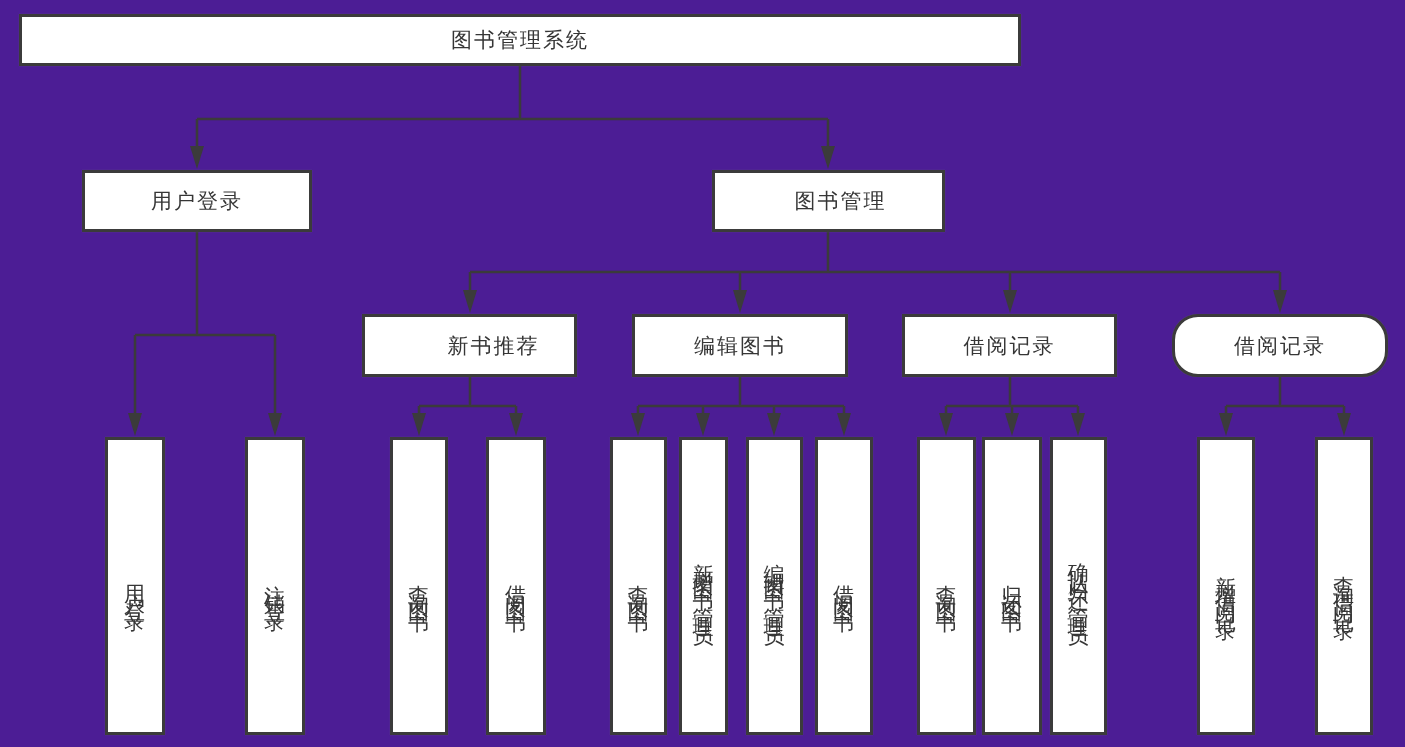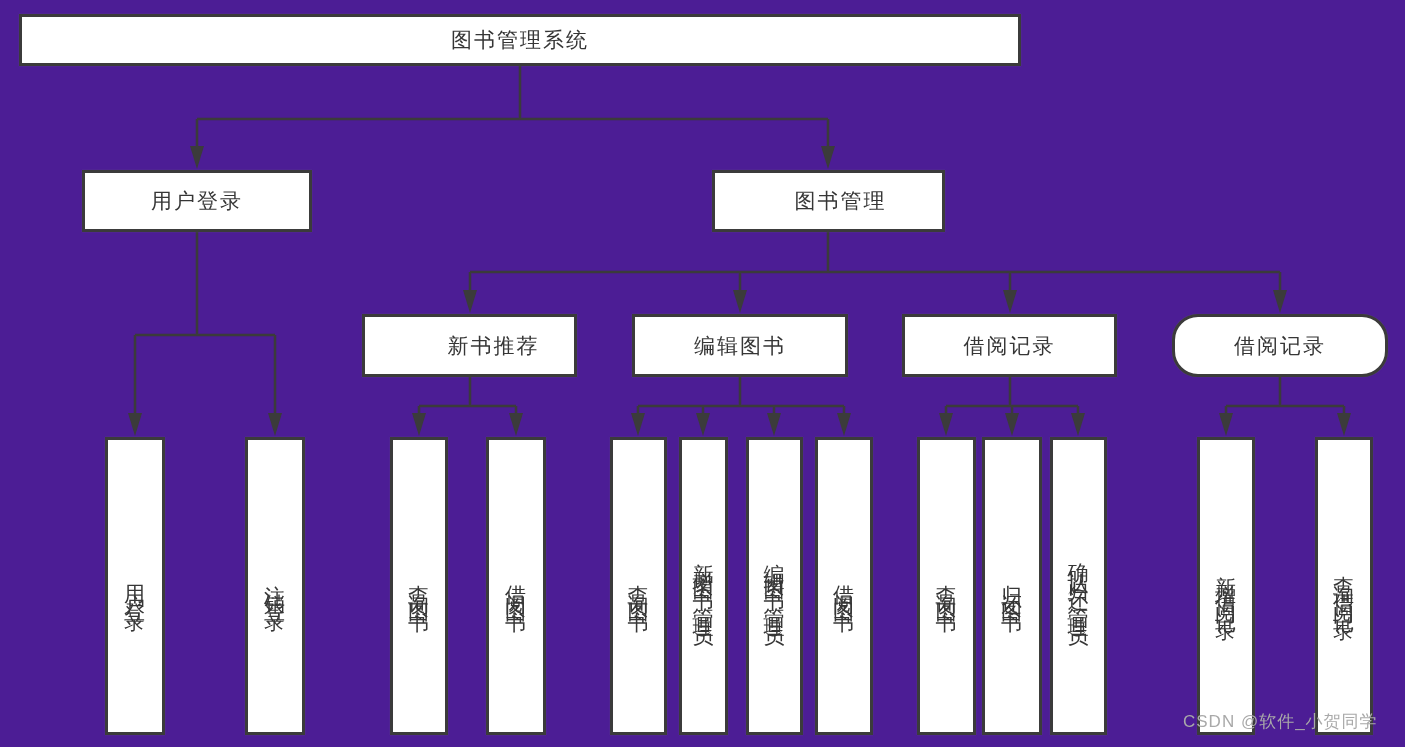--- a/index.html
+++ b/index.html
@@ -107,15 +107,14 @@
   <div class="node leaf" style="left:746px; top:437px; width:57px; height:298px;">编辑图书（管理员）</div>
   <div class="node leaf" style="left:815px; top:437px; width:58px; height:298px;">借阅图书</div>
 
   <div class="node leaf" style="left:917px; top:437px; width:59px; height:298px;">查询图书</div>
   <div class="node leaf" style="left:982px; top:437px; width:60px; height:298px;">归还图书</div>
   <div class="node leaf" style="left:1050px; top:437px; width:57px; height:298px;">确认归还（管理员）</div>
 
   <div class="node leaf" style="left:1197px; top:437px; width:58px; height:298px;">新增借阅记录</div>
   <div class="node leaf" style="left:1315px; top:437px; width:58px; height:298px;">查询借阅记录</div>
 
-  <div class="watermark">CSDN @软件_小贺同学</div>
 
 </div>
 
 </body></html>

